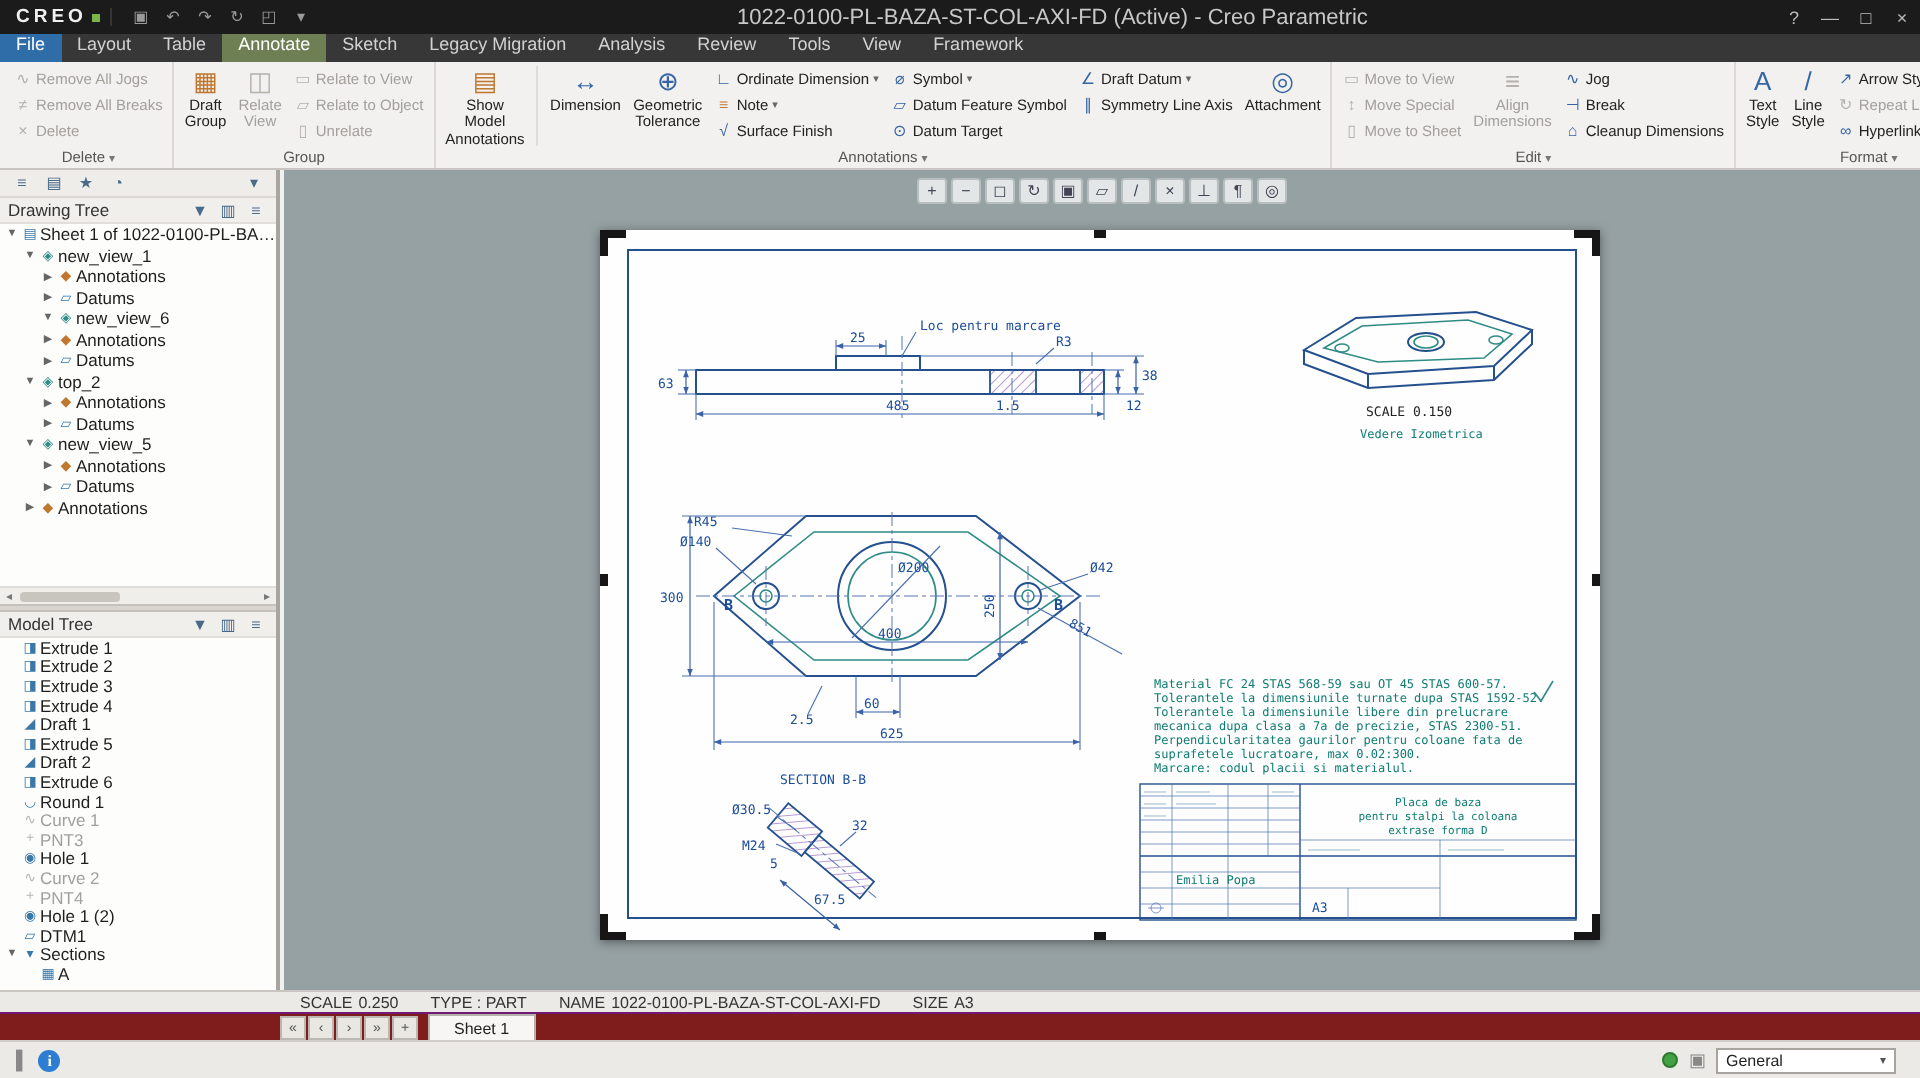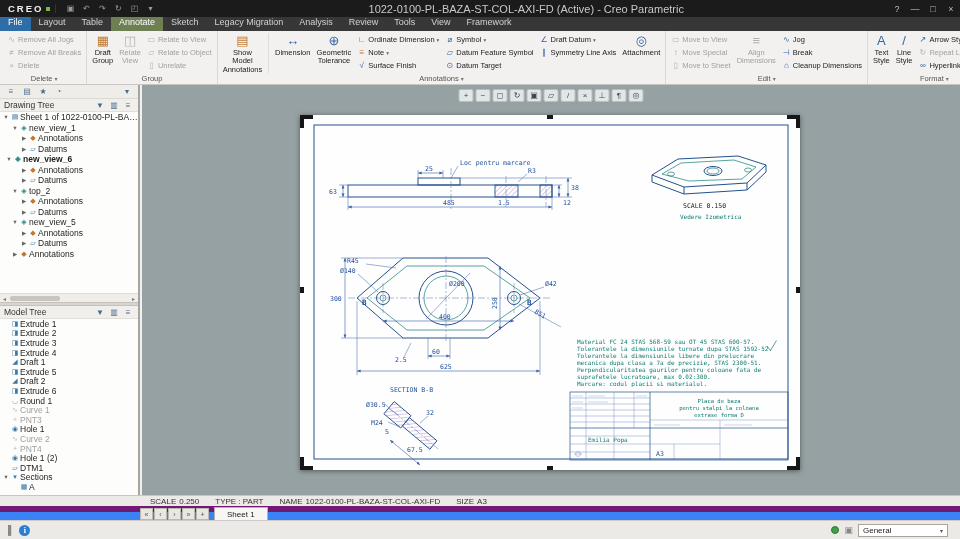--- a/index.html
+++ b/index.html
@@ -83,21 +83,21 @@
   .tealsmall { fill:#0e7c72; font:5.5px "DejaVu Sans Mono", monospace; }
   .blacktext { fill:#222; font:6.5px "DejaVu Sans Mono", monospace; }
   .tbline { stroke:#24508e; stroke-width:0.7; fill:none; }
   .tbthin { stroke:#4a6fb0; stroke-width:0.35; fill:none; }
   .marks { fill:#161616; }
 
   
   .statusline { position:absolute; left:0; right:0; bottom:33px; height:11px; background:#eceae6; border-top:1px solid #c9c6c1; display:flex; align-items:center; font-size:8px; color:#333; padding-left:150px; }
   .statusline .sv { margin-left:3px; }
   .statusline .gap { margin-left:16px; }
-  .sheetbar { position:absolute; left:0; right:0; bottom:19px; height:14px; background:#3b82f6; border-top:6px solid #701a75; display:flex; align-items:flex-end; padding-left:140px; }
+  .sheetbar { position:absolute; left:0; right:0; bottom:19px; height:14px; background:#7f1d1d; border-top:1px solid #701a75; display:flex; align-items:flex-end; padding-left:140px; }
   .snav { width:13px; height:12px; background:#e9e7e2; border:1px solid #bbb8b2; font-size:7px; color:#555; display:flex; align-items:center; justify-content:center; margin-right:1px; }
   .sheettab { height:13px; background:#f7f6f4; border:1px solid #b5b2ac; border-bottom:none; padding:0 12px; font-size:8px; color:#222; display:flex; align-items:center; margin-left:4px; }
   .messagebar { position:absolute; left:0; right:0; bottom:0; height:19px; background:#eceae6; border-top:1px solid #cfccc7; display:flex; align-items:center; font-size:8.5px; color:#222; padding:0 8px; gap:5px; }
   .mi { color:#888; font-size:9px; }
   .info { width:11px; height:11px; border-radius:50%; background:#2d7dd2; color:#fff; font-size:8px; font-weight:bold; display:flex; align-items:center; justify-content:center; font-family:"Liberation Serif", serif; flex:none; }
   .mtext { white-space:nowrap; overflow:hidden; }
   .gdot { width:8px; height:8px; border-radius:50%; background:#43a047; border:1px solid #2d7a31; flex:none; }
   .combo { width:90px; height:13px; background:#fff; border:1px solid #a8a5a0; display:flex; align-items:center; justify-content:space-between; padding:0 4px; font-size:8px; color:#222; margin-right:4px; }
   .ca { font-size:6px; color:#555; }
 </style>
@@ -395,21 +395,21 @@
         <div class="trow" style="padding-left: 20px;">
           <span class="tw">▶</span>
           <span class="ti ic-ann">◆</span>
           <span class="tl">Annotations</span>
         </div>
         <div class="trow" style="padding-left: 20px;">
           <span class="tw">▶</span>
           <span class="ti ic-datum">▱</span>
           <span class="tl">Datums</span>
         </div>
-        <div class="trow" style="padding-left: 5px; font-weight: bold;">
+        <div class="trow" style="padding-left: 20px;">
           <span class="tw">▼</span>
           <span class="ti ic-view">◈</span>
           <span class="tl">new_view_6</span>
         </div>
         <div class="trow" style="padding-left: 20px;">
           <span class="tw">▶</span>
           <span class="ti ic-ann">◆</span>
           <span class="tl">Annotations</span>
         </div>
         <div class="trow" style="padding-left: 20px;">

